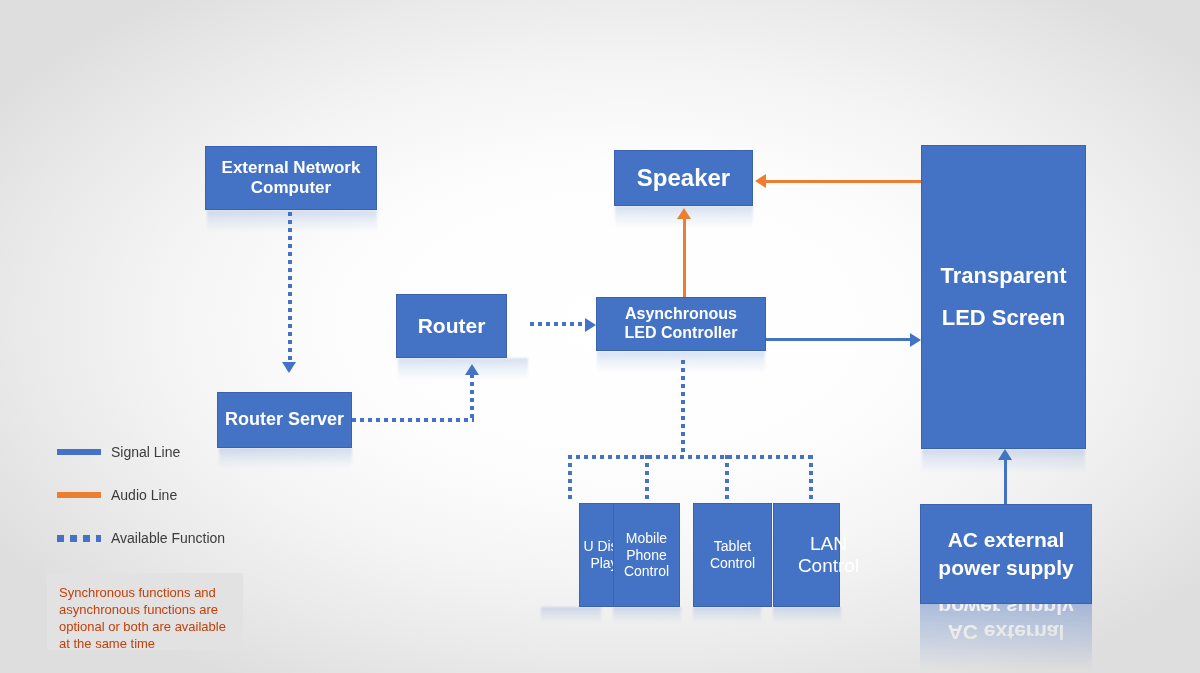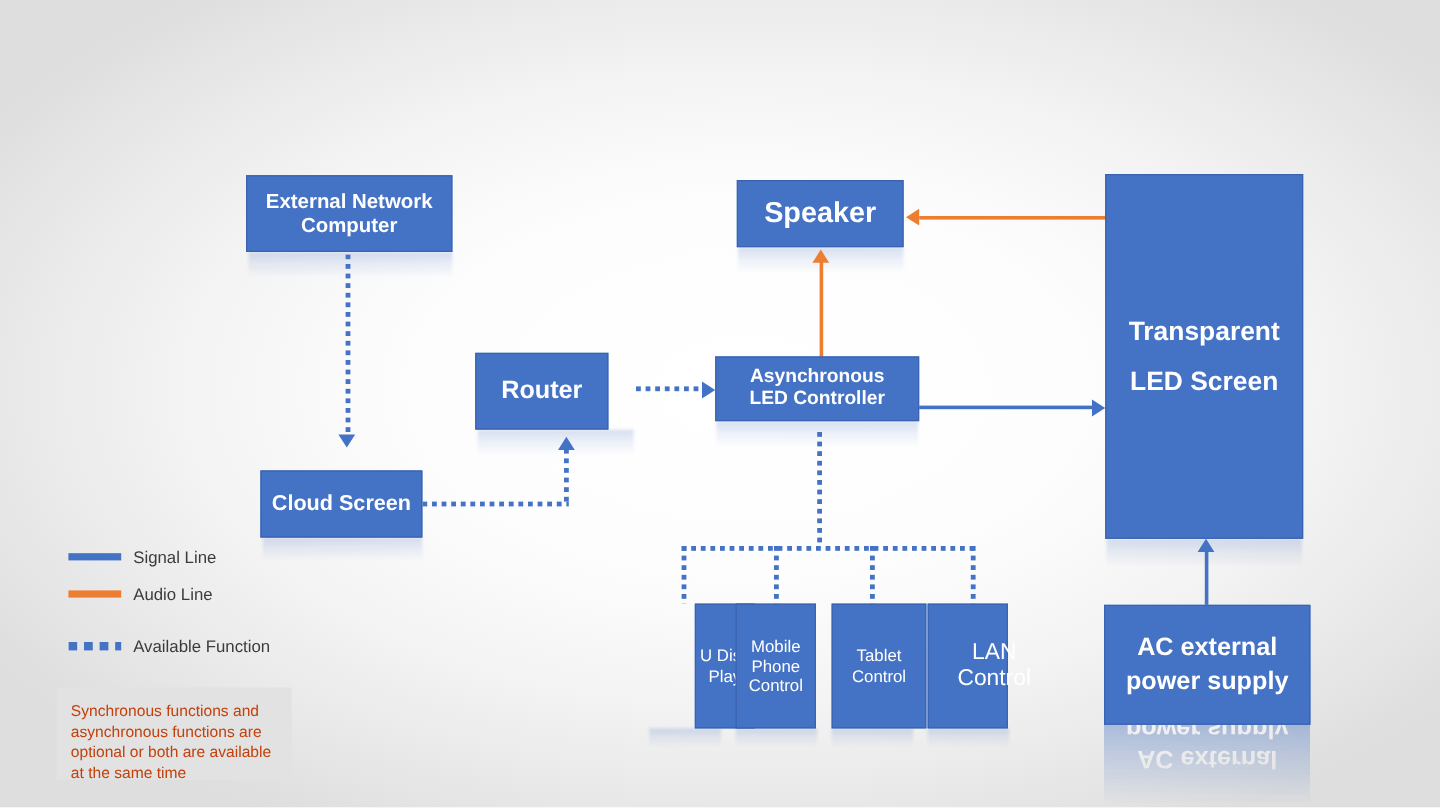--- a/index.html
+++ b/index.html
@@ -195,21 +195,21 @@
   <div class="seg v-dot" style="left:809px; top:455px; height:48px;"></div>
 
   <div class="node bold" style="left:205px; top:146px; width:172px; height:64px; font-size:17px;">
     <div>
       <span>External Network</span><br>
       <span>Computer</span>
     </div>
   </div>
 
   <div class="node bold" style="left:217px; top:392px; width:135px; height:56px; font-size:18px;">
-    <span>Cloud Screen</span>
+    <span>Router Server</span>
   </div>
 
   <div class="node bold" style="left:396px; top:294px; width:111px; height:64px; font-size:21px;">
     <span>Router</span>
   </div>
 
   <div class="node bold" style="left:614px; top:150px; width:139px; height:56px; font-size:24px;">
     <span>Speaker</span>
   </div>
 
@@ -256,21 +256,21 @@
     </div>
   </div>
 
   <div class="node bold" style="left:920px; top:504px; width:172px; height:100px; font-size:21px;">
     <div style="line-height:1.35;">
       <span>AC external</span><br>
       <span>power supply</span>
     </div>
   </div>
 
-  <div class="legend-row" style="left:57px; top:456px;">
+  <div class="legend-row" style="left:57px; top:444px;">
     <span class="legend-swatch solid-blue"></span>
     <span class="legend-label">Signal Line</span>
   </div>
 
   <div class="legend-row" style="left:57px; top:487px;">
     <span class="legend-swatch solid-orange"></span>
     <span class="legend-label">Audio Line</span>
   </div>
 
   <div class="legend-row" style="left:57px; top:530px;">

